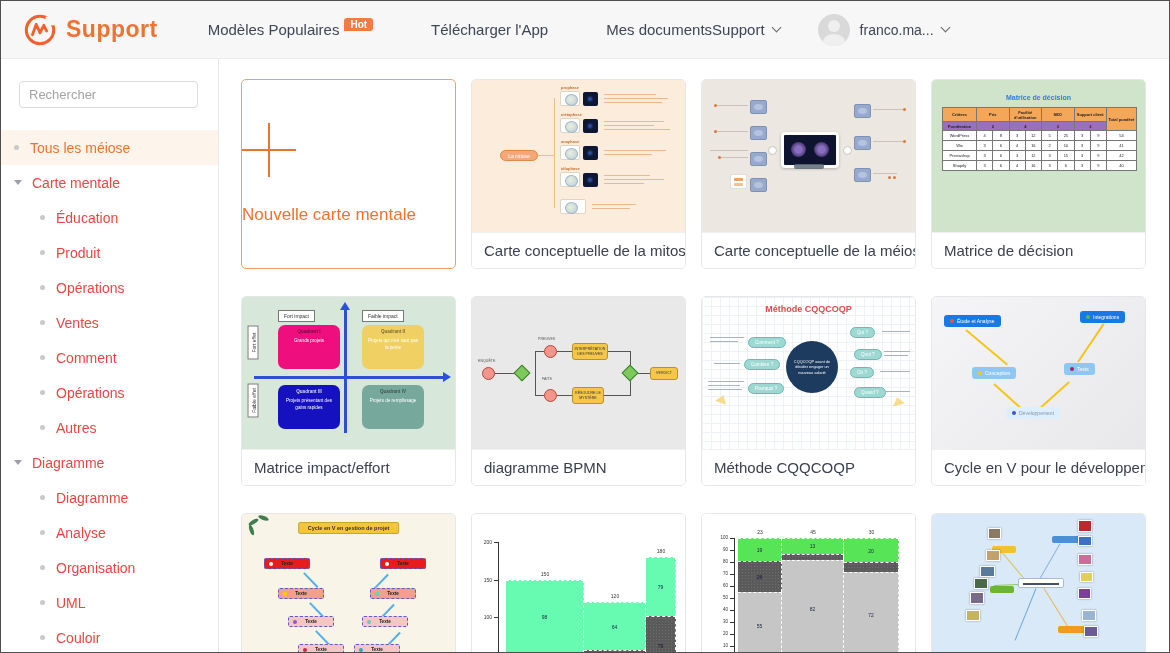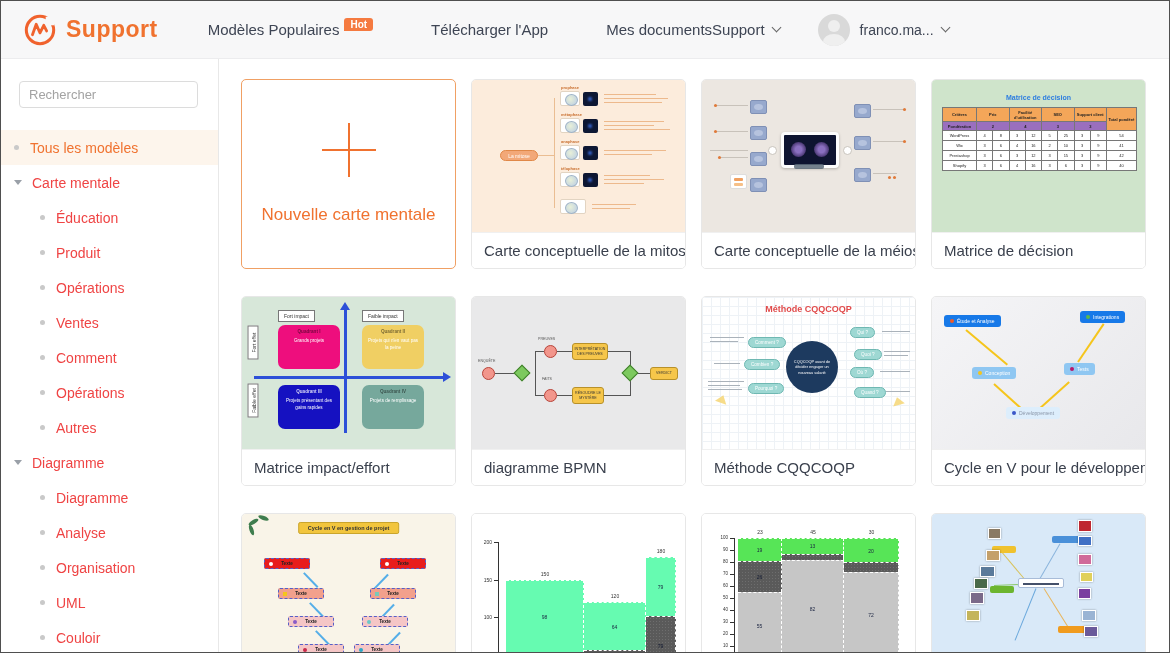--- a/index.html
+++ b/index.html
@@ -37,21 +37,21 @@
   .sb-item.selected { background:#fdf5ec; color:#f0722f; }
   .sb-dot { width:5px; height:5px; border-radius:50%; background:#c9c9c9; margin-right:11px; flex-shrink:0; }
   .sb-caret { width:0; height:0; border-left:4px solid transparent; border-right:4px solid transparent; border-top:5px solid #9aa0a8; margin-right:10px; flex-shrink:0; }
 
   .main { flex:1; padding:20px 0 0 22px; display:grid; grid-template-columns:repeat(4,215px); gap:27px 15px; align-content:start; overflow:hidden; }
 
   
   .card { width:215px; height:190px; border:1px solid #e7e7e7; border-radius:5px; overflow:hidden; background:#fff; display:flex; flex-direction:column; cursor:pointer; }
   .thumb { height:152px; position:relative; overflow:hidden; flex-shrink:0; }
   .card-title { height:38px; display:flex; align-items:center; padding:0 12px; font-size:15px; color:#3a404d; background:#fff; border-top:1px solid #f0f0f0; white-space:nowrap; overflow:hidden; }
-  .new-card { border:1px solid #f0a064; align-items:center; justify-content:center; gap:28px; }
+  .new-card { border:1px solid #f0a064; align-items:flex-start; justify-content:center; gap:28px; }
   .plus { position:relative; width:54px; height:54px; }
   .plus::before { content:""; position:absolute; left:0; right:0; top:26px; height:2px; background:#f0722f; }
   .plus::after { content:""; position:absolute; top:0; bottom:0; left:26px; width:2px; background:#f0722f; }
   .new-label { color:#f0722f; font-size:17px; }
 
   
   .t-mitose { background:#fcecdc; }
   .mt-pill { position:absolute; left:28px; top:70px; width:38px; height:11px; background:#f2a878; border:1px solid #e08848; border-radius:6px; color:#fff; font-size:5px; display:flex; align-items:center; justify-content:center; }
   .mt-spine { position:absolute; left:82px; top:18px; height:110px; width:1px; background:#eabd92; }
   .mt-stub { position:absolute; left:66px; top:75px; width:17px; height:1px; background:#eabd92; }
@@ -195,21 +195,21 @@
       <div class="search-box">
         <input type="text" placeholder="Rechercher" style="">
         <svg width="15" height="15" viewBox="0 0 16 16">
           <circle cx="7" cy="7" r="5" fill="none" stroke="#8a9099" stroke-width="1.4"></circle>
           <line x1="10.8" y1="10.8" x2="14.5" y2="14.5" stroke="#8a9099" stroke-width="1.4" stroke-linecap="round"></line>
         </svg>
       </div>
       <div id="sidebar-menu">
           <div class="sb-item root selected">
             <span class="sb-dot"></span>
-            <span>Tous les modèles</span>
+            <span>Tous les méiose</span>
           </div>
           <div class="sb-item root">
             <span class="sb-caret"></span>
             <span>Carte mentale</span>
           </div>
           <div class="sb-item child">
             <span class="sb-dot"></span>
             <span>Éducation</span>
           </div>
           <div class="sb-item child">

